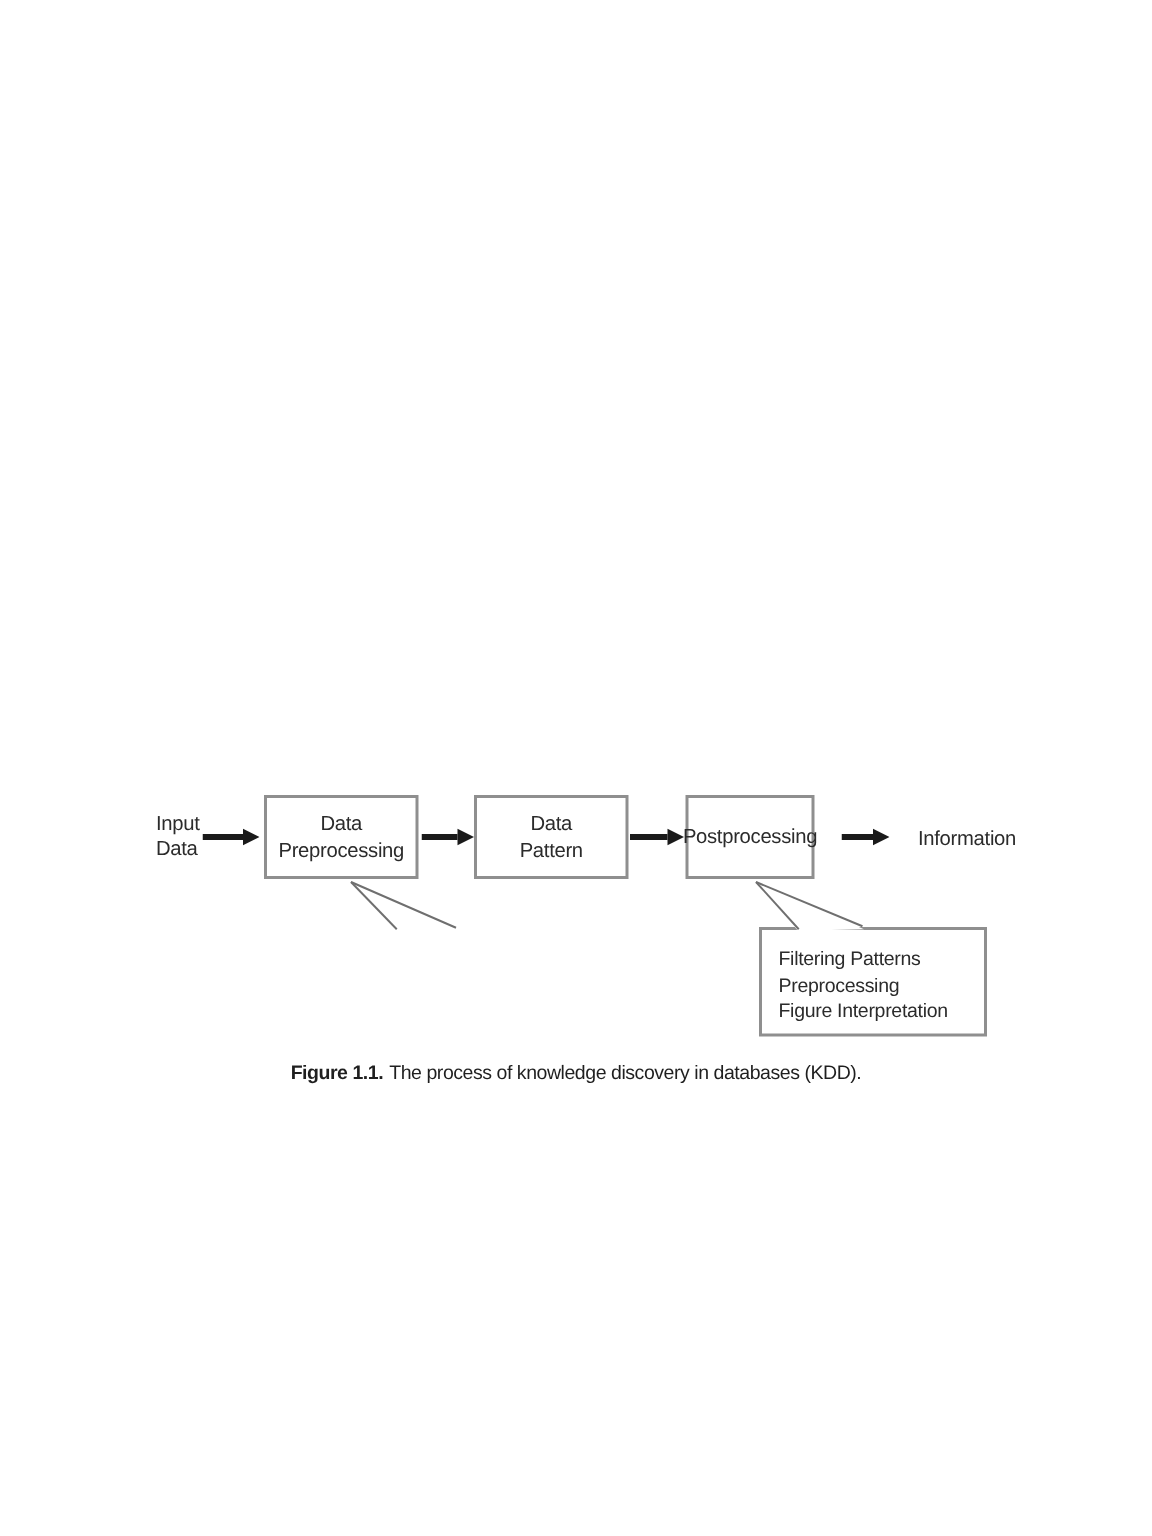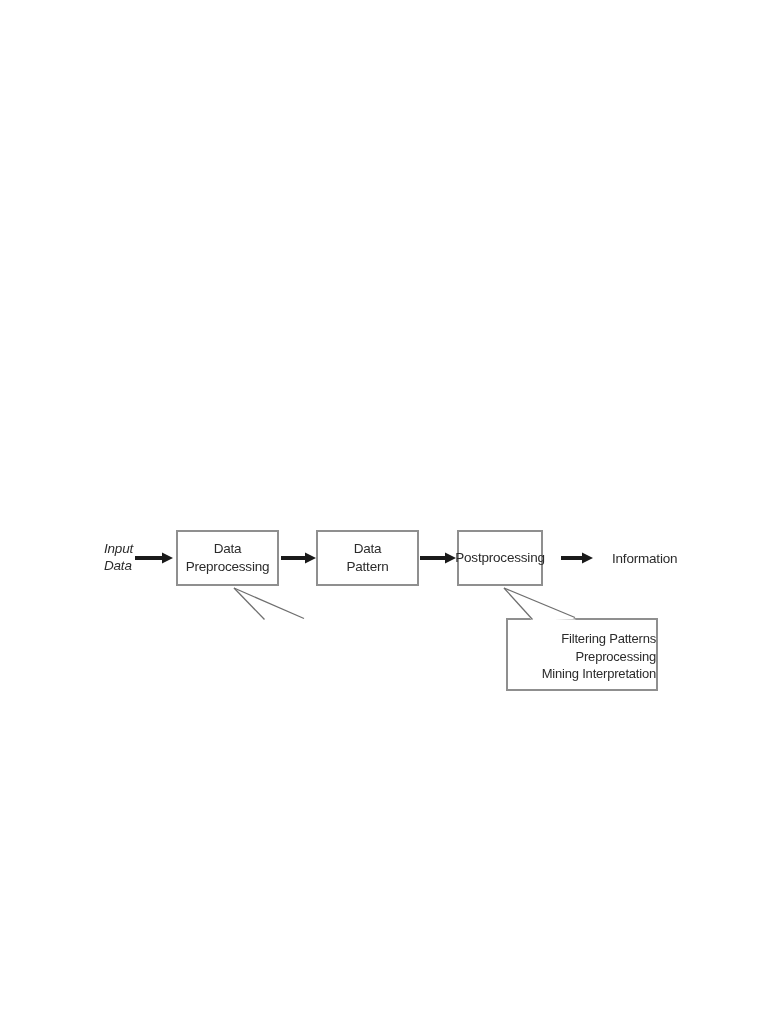--- a/index.html
+++ b/index.html
@@ -21,38 +21,38 @@
     display:flex;flex-direction:column;align-items:center;justify-content:center;
     font-size:13.5px;line-height:18px;text-align:center;letter-spacing:-0.2px;
   }
   .callout{
     position:absolute;box-sizing:border-box;
     border:2px solid #8f8f8f;background:#ffffff;
     font-size:13px;line-height:17.5px;letter-spacing:-0.2px;
   }
   .callout .line{white-space:nowrap;}
   .callout.left{padding:2px 0 0 5px;}
-  .callout.right{padding:10px 0 0 11px;text-align:right;}
+  .callout.right{padding:10px 0 0 11px;}
 
   .arrow-svg{position:absolute;display:block;}
   .tails-svg{position:absolute;left:0;top:580px;pointer-events:none;}
 
   .caption{
     position:absolute;left:0;top:707px;width:768px;text-align:center;
     font-size:13px;letter-spacing:-0.3px;color:#1f1f1f;
   }
   .caption .caption-label{font-weight:bold;margin-right:4px;}
 </style>
 </head>
 <body>
 
 <div class="page">
   <div class="figure">
 
-    <div class="side-label" style="left:104px;top:540px;font-style:italic;">Input
+    <div class="side-label" style="left:104px;top:540px;">Input
 Data</div>
 
     <svg class="arrow-svg" style="left:135px;top:551px;" width="38" height="14" viewBox="0 0 38 14">
       <line x1="0" y1="7" x2="27" y2="7" stroke="#1a1a1a" stroke-width="4"></line>
       <polygon points="27,1.5 38,7 27,12.5" fill="#1a1a1a"></polygon>
     </svg>
 
     <div class="node" style="left:176px;top:530px;width:103px;height:56px;">
       <span>Data</span>
       <span>Preprocessing</span>
@@ -81,29 +81,32 @@
       <line x1="0" y1="7" x2="21" y2="7" stroke="#1a1a1a" stroke-width="4"></line>
       <polygon points="21,1.5 32,7 21,12.5" fill="#1a1a1a"></polygon>
     </svg>
 
     <div class="side-label" style="left:596px;top:550px;margin-left:16px;">Information</div>
 
 
     <div class="callout right" style="left:506px;top:618px;width:152px;height:73px;">
       <div class="line">Filtering Patterns</div>
       <div class="line">Preprocessing</div>
-      <div class="line">Mining Interpretation</div>
+      <div class="line">Figure Interpretation</div>
     </div>
 
     <svg class="tails-svg" width="768" height="50" viewBox="0 0 768 50">
 
       <polygon points="234,8 305,40.5 264,40.5" fill="#ffffff" stroke="none"></polygon>
       <line x1="234" y1="8" x2="264.5" y2="39.5" stroke="#6f6f6f" stroke-width="1.3"></line>
       <line x1="234" y1="8" x2="304" y2="38.5" stroke="#6f6f6f" stroke-width="1.3"></line>
 
       <polygon points="504,8 576,39.5 532,40.5" fill="#ffffff" stroke="none"></polygon>
       <line x1="504" y1="8" x2="532.5" y2="39.5" stroke="#6f6f6f" stroke-width="1.3"></line>
       <line x1="504" y1="8" x2="575" y2="37.5" stroke="#6f6f6f" stroke-width="1.3"></line>
     </svg>
 
+    <div class="caption">
+      <span class="caption-label">Figure 1.1.</span><span>The process of knowledge discovery in databases (KDD).</span>
+    </div>
 
   </div>
 </div>
 
 </body></html>

